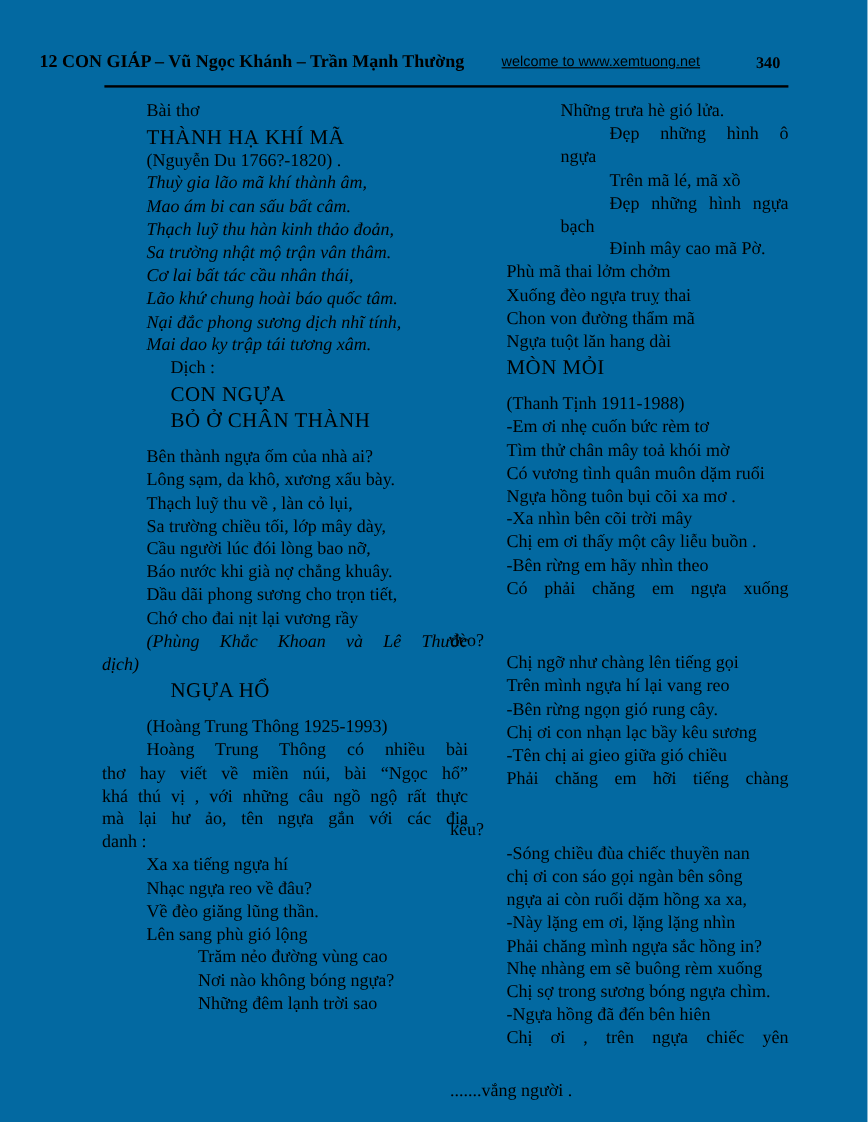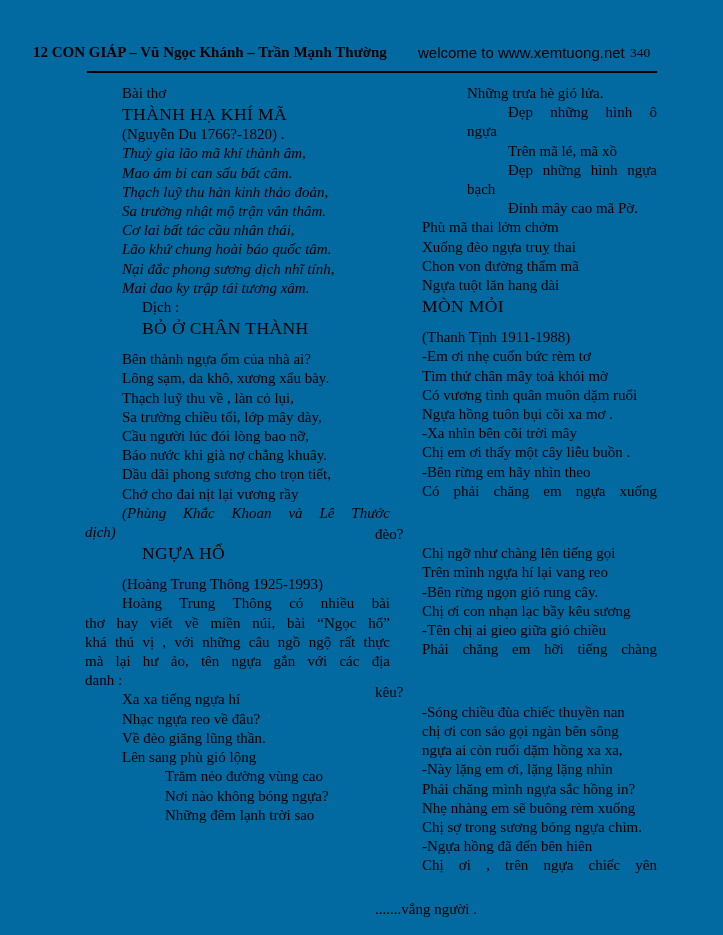--- a/index.html
+++ b/index.html
@@ -12,25 +12,25 @@
   }
   
   .header{position:absolute;top:44px;left:33px;width:660px;height:22px;}
   .book-title{
     position:absolute;left:0;top:0;
     font-weight:bold;font-size:15px;white-space:nowrap;
   }
   .welcome-link{
     position:absolute;left:385px;top:0;
     font-family:"Liberation Sans", sans-serif;
-    font-size:15px;white-space:nowrap;color:#000;
+    font-size:12px;text-decoration:underline;white-space:nowrap;color:#000;
   }
   .page-number{
     position:absolute;left:597px;top:1px;
-    font-size:13.5px;white-space:nowrap;
+    font-size:13.5px;white-space:nowrap;font-weight:bold;
   }
   .rule{
     position:absolute;left:87px;top:71px;width:570px;height:0;
     border-top:2px solid #000;
   }
   
   .col{position:absolute;top:84px;font-size:15px;}
   .col-left{left:85px;width:305px;}
   .col-right{left:375px;width:282px;}
   .line{white-space:nowrap;line-height:19.2px;min-height:19.2px;}
@@ -66,20 +66,21 @@
       <div class="line ind1">(Nguyễn Du 1766?-1820) .</div>
       <div class="line ind1 i">Thuỳ gia lão mã khí thành âm,</div>
       <div class="line ind1 i">Mao ám bi can sấu bất câm.</div>
       <div class="line ind1 i">Thạch luỹ thu hàn kinh thảo đoản,</div>
       <div class="line ind1 i">Sa trường nhật mộ trận vân thâm.</div>
       <div class="line ind1 i">Cơ lai bất tác cầu nhân thái,</div>
       <div class="line ind1 i">Lão khứ chung hoài báo quốc tâm.</div>
       <div class="line ind1 i">Nại đắc phong sương dịch nhĩ tính,</div>
       <div class="line ind1 i">Mai dao ky trập tái tương xâm.</div>
       <div class="line ind2">Dịch :</div>
+      <div class="line ind2 h">CON NGỰA</div>
       <div class="line ind2 h">BỎ Ở CHÂN THÀNH</div>
       <div class="line gap"></div>
       <div class="line ind1">Bên thành ngựa ốm của nhà ai?</div>
       <div class="line ind1">Lông sạm, da khô, xương xẩu bày.</div>
       <div class="line ind1">Thạch luỹ thu về , làn cỏ lụi,</div>
       <div class="line ind1">Sa trường chiều tối, lớp mây dày,</div>
       <div class="line ind1">Cầu người lúc đói lòng bao nỡ,</div>
       <div class="line ind1">Báo nước khi già nợ chẳng khuây.</div>
       <div class="line ind1">Dầu dãi phong sương cho trọn tiết,</div>
       <div class="line ind1">Chớ cho đai nịt lại vương rầy</div>

